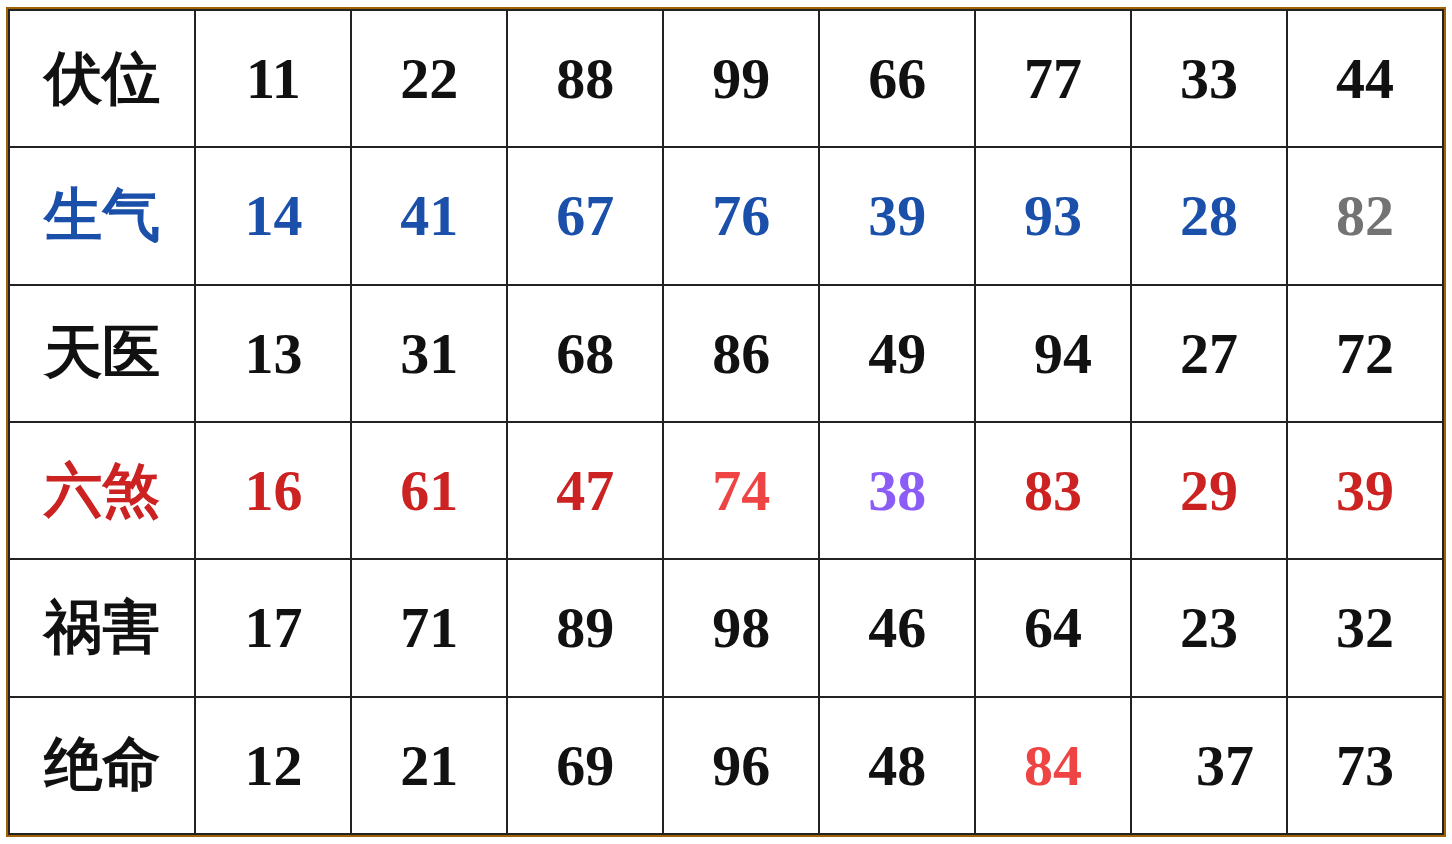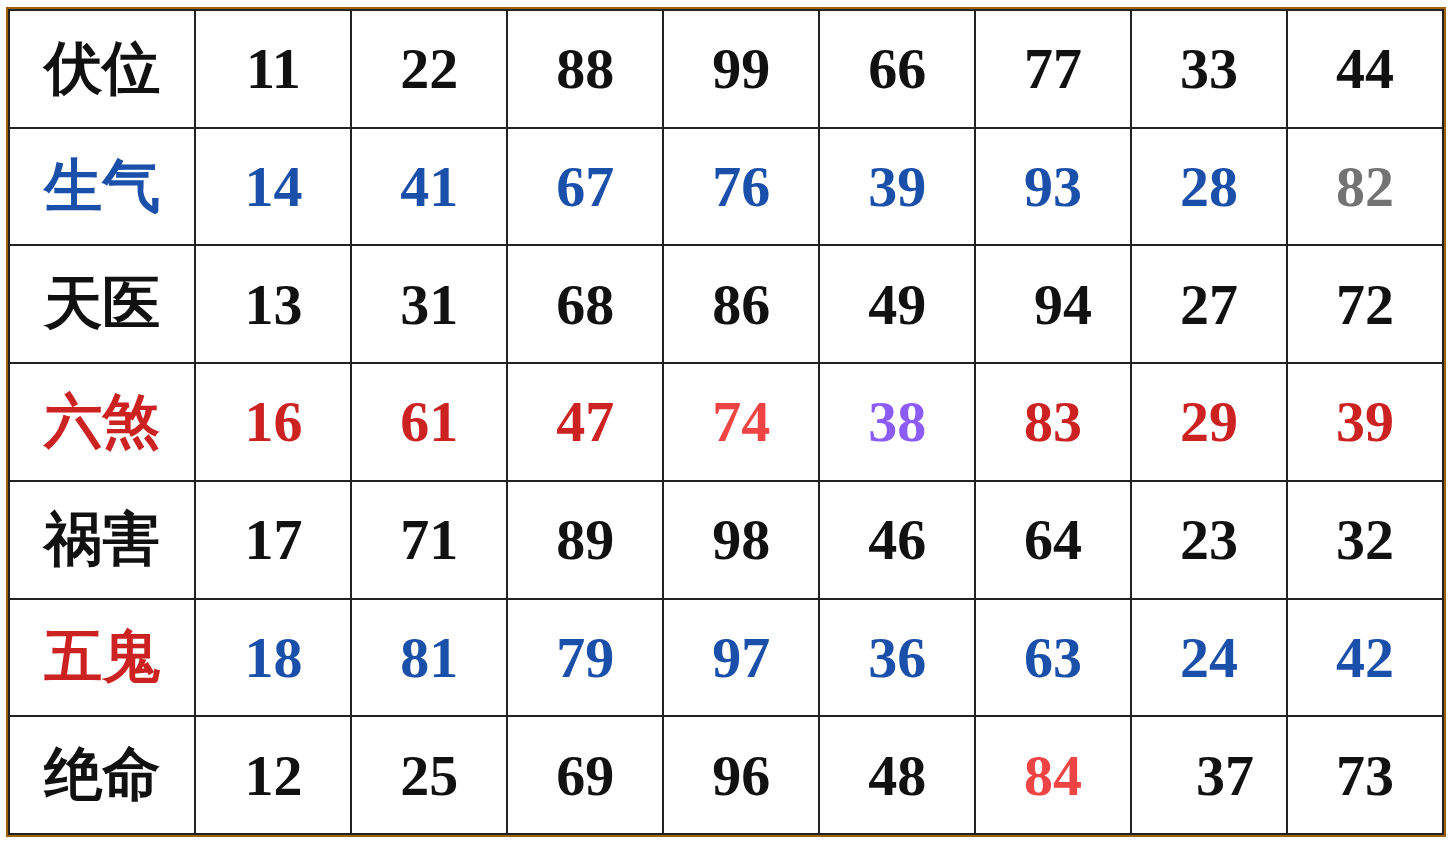--- a/index.html
+++ b/index.html
@@ -102,34 +102,23 @@
           <td class="col-num" style="color: rgb(17, 17, 17);">17</td>
           <td class="col-num" style="color: rgb(17, 17, 17);">71</td>
           <td class="col-num" style="color: rgb(17, 17, 17); border-radius: 22px;">89</td>
           <td class="col-num" style="color: rgb(17, 17, 17);">98</td>
           <td class="col-num" style="color: rgb(17, 17, 17);">46</td>
           <td class="col-num" style="color: rgb(17, 17, 17);">64</td>
           <td class="col-num" style="color: rgb(17, 17, 17);">23</td>
           <td class="col-num" style="color: rgb(17, 17, 17);">32</td>
         </tr>
         <tr>
-          <td class="col-label" style="color: rgb(204, 34, 34);">五鬼</td>
-          <td class="col-num" style="color: rgb(26, 79, 170);">18</td>
-          <td class="col-num" style="color: rgb(26, 79, 170);">81</td>
-          <td class="col-num" style="color: rgb(26, 79, 170);">79</td>
-          <td class="col-num" style="color: rgb(26, 79, 170);">97</td>
-          <td class="col-num" style="color: rgb(26, 79, 170);">36</td>
-          <td class="col-num" style="color: rgb(26, 79, 170);">63</td>
-          <td class="col-num" style="color: rgb(26, 79, 170);">24</td>
-          <td class="col-num" style="color: rgb(26, 79, 170);">42</td>
-        </tr>
-        <tr>
           <td class="col-label" style="color: rgb(17, 17, 17);">绝命</td>
           <td class="col-num" style="color: rgb(17, 17, 17);">12</td>
-          <td class="col-num" style="color: rgb(17, 17, 17);">25</td>
+          <td class="col-num" style="color: rgb(17, 17, 17);">21</td>
           <td class="col-num" style="color: rgb(17, 17, 17);">69</td>
           <td class="col-num" style="color: rgb(17, 17, 17);">96</td>
           <td class="col-num" style="color: rgb(17, 17, 17);">48</td>
           <td class="col-num" style="color: #ef4444; margin-top: 48px;">84</td>
           <td class="col-num" style="color: rgb(17, 17, 17); padding-left: 36px;">37</td>
           <td class="col-num" style="color: rgb(17, 17, 17);">73</td>
         </tr>
       </tbody>
   </table>
 </div>

